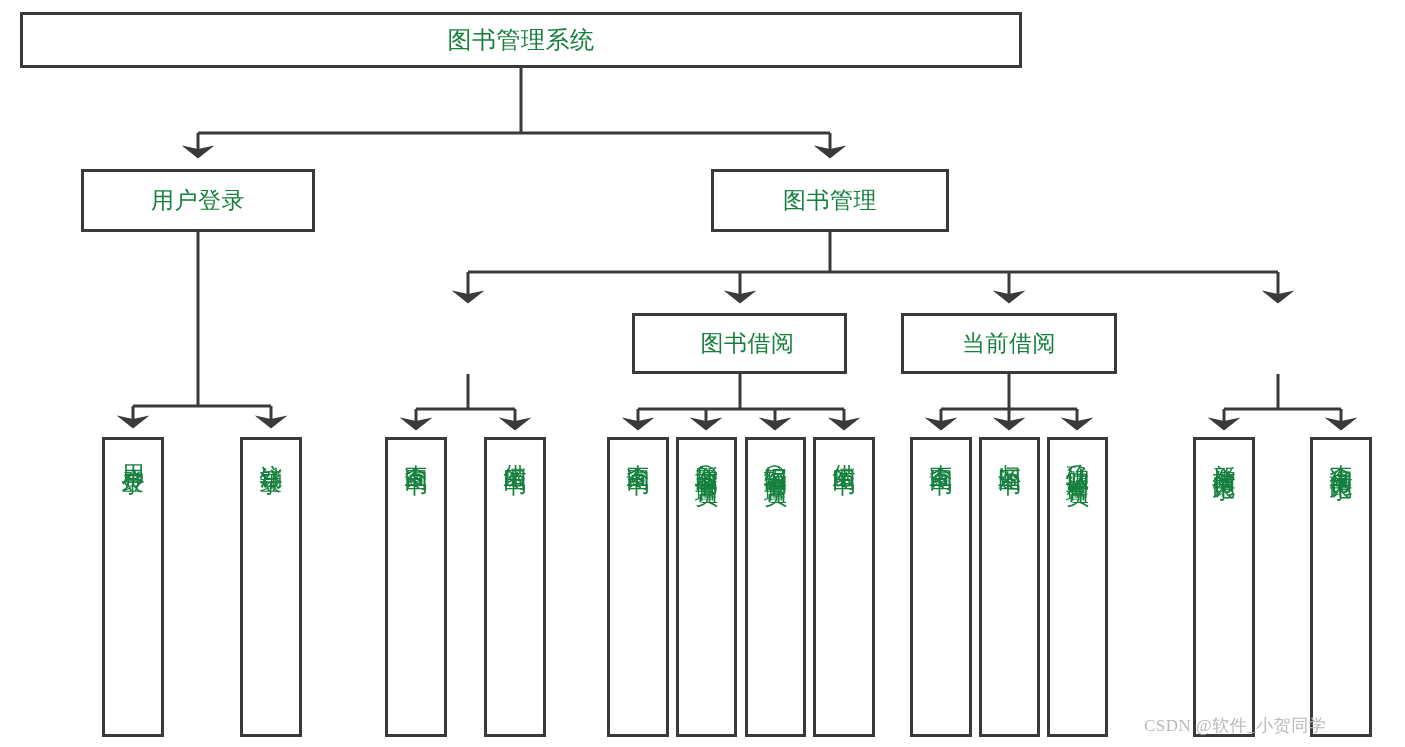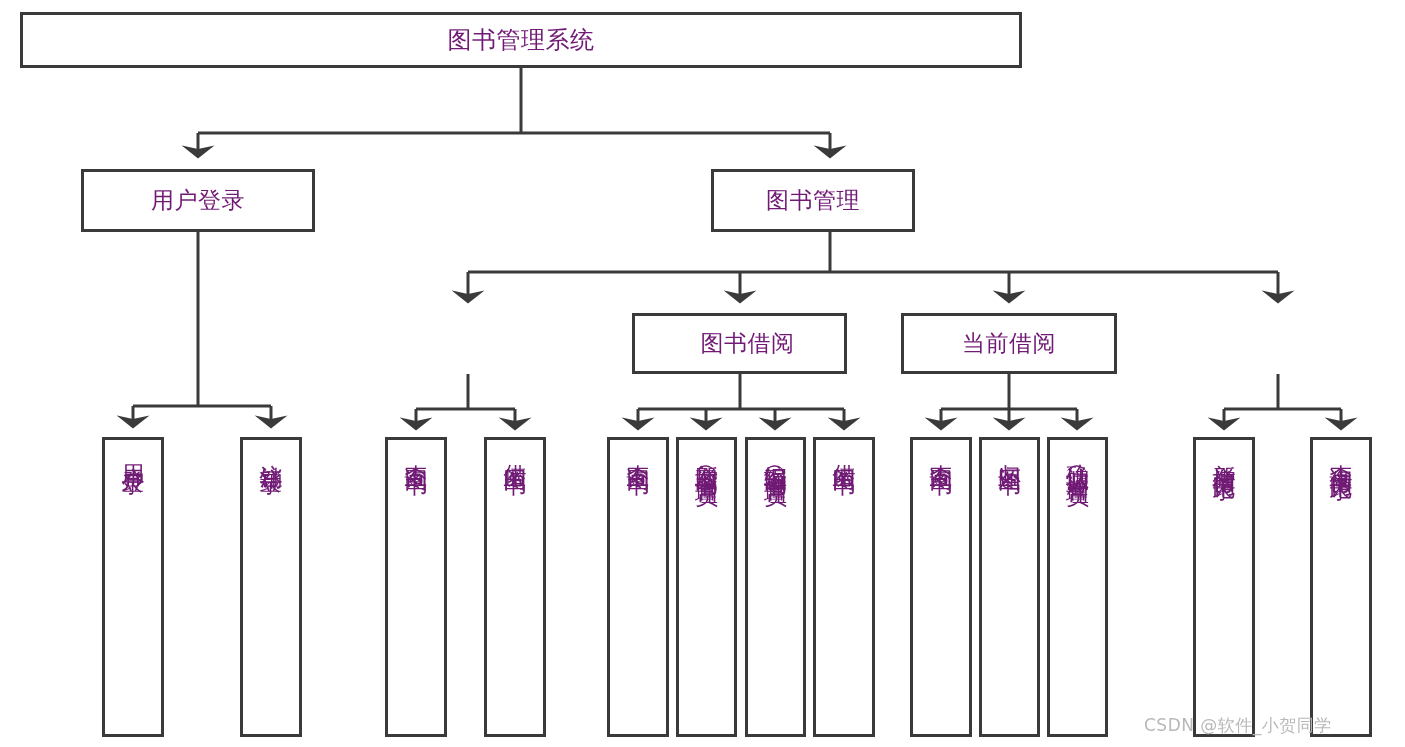--- a/index.html
+++ b/index.html
@@ -26,21 +26,21 @@
     pointer-events: none;
   }
   .node {
     position: absolute;
     box-sizing: border-box;
     background: #ffffff;
     border: 3px solid #3a3a3a;
     display: flex;
     align-items: center;
     justify-content: center;
-    color: #701a75;
+    color: #15803d;
   }
   .node.horiz .label {
     font-size: 23px;
     line-height: 1.1;
     letter-spacing: 0.5px;
     white-space: nowrap;
   }
   .node.vert {
     align-items: flex-start;
     justify-content: center;
@@ -118,21 +118,21 @@
     </g>
   </svg>
 
   <div class="node horiz root" style="left:20px; top:12px; width:1002px; height:56px;">
     <span class="label">图书管理系统</span>
   </div>
 
   <div class="node horiz" style="left:81px; top:169px; width:234px; height:63px;">
     <span class="label">用户登录</span>
   </div>
-  <div class="node horiz" style="left:711px; top:169px; width:204px; height:63px;">
+  <div class="node horiz" style="left:711px; top:169px; width:238px; height:63px;">
     <span class="label">图书管理</span>
   </div>
 
   <div class="node horiz" style="left:632px; top:313px; width:215px; height:61px;padding-left:16px;">
     <span class="label">图书借阅</span>
   </div>
   <div class="node horiz" style="left:901px; top:313px; width:216px; height:61px;">
     <span class="label">当前借阅</span>
   </div>
 
@@ -173,15 +173,15 @@
     <span class="label">确认归还（管理员）</span>
   </div>
 
   <div class="node vert" style="left:1193px; top:437px; width:62px; height:300px;">
     <span class="label">新增借阅记录</span>
   </div>
   <div class="node vert" style="left:1310px; top:437px; width:62px; height:300px;">
     <span class="label">查询借阅记录</span>
   </div>
 
-  <div class="watermark" style="left:1144px; top:714px;">CSDN @软件_小贺同学</div>
+  <div class="watermark" style="left:1144px; top:714px;font-family:Liberation Serif, serif;">CSDN @软件_小贺同学</div>
 
 </div>
 
 </body></html>

